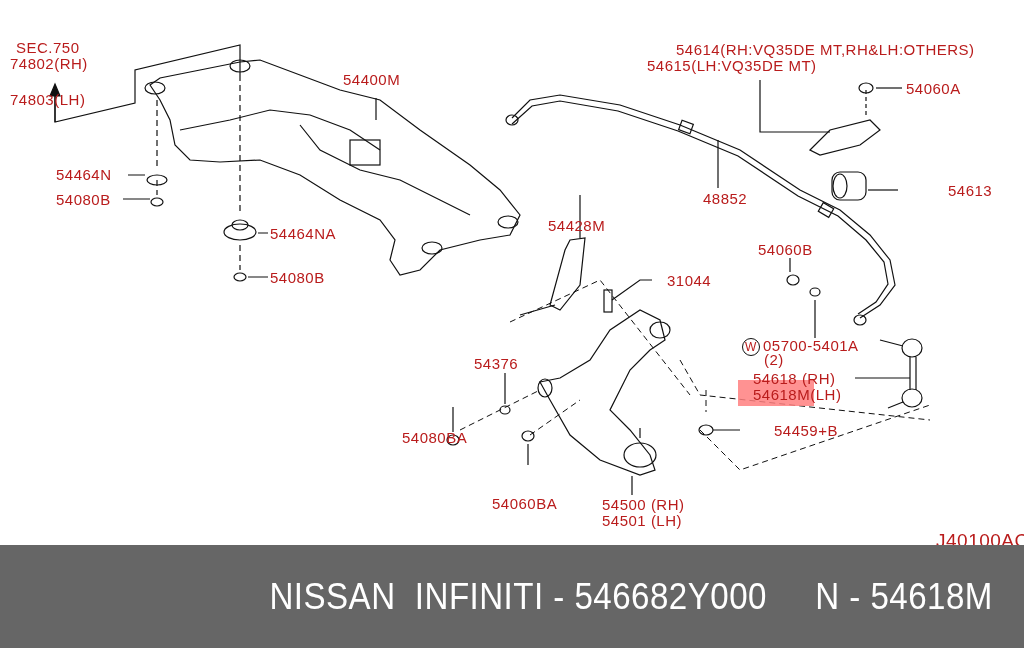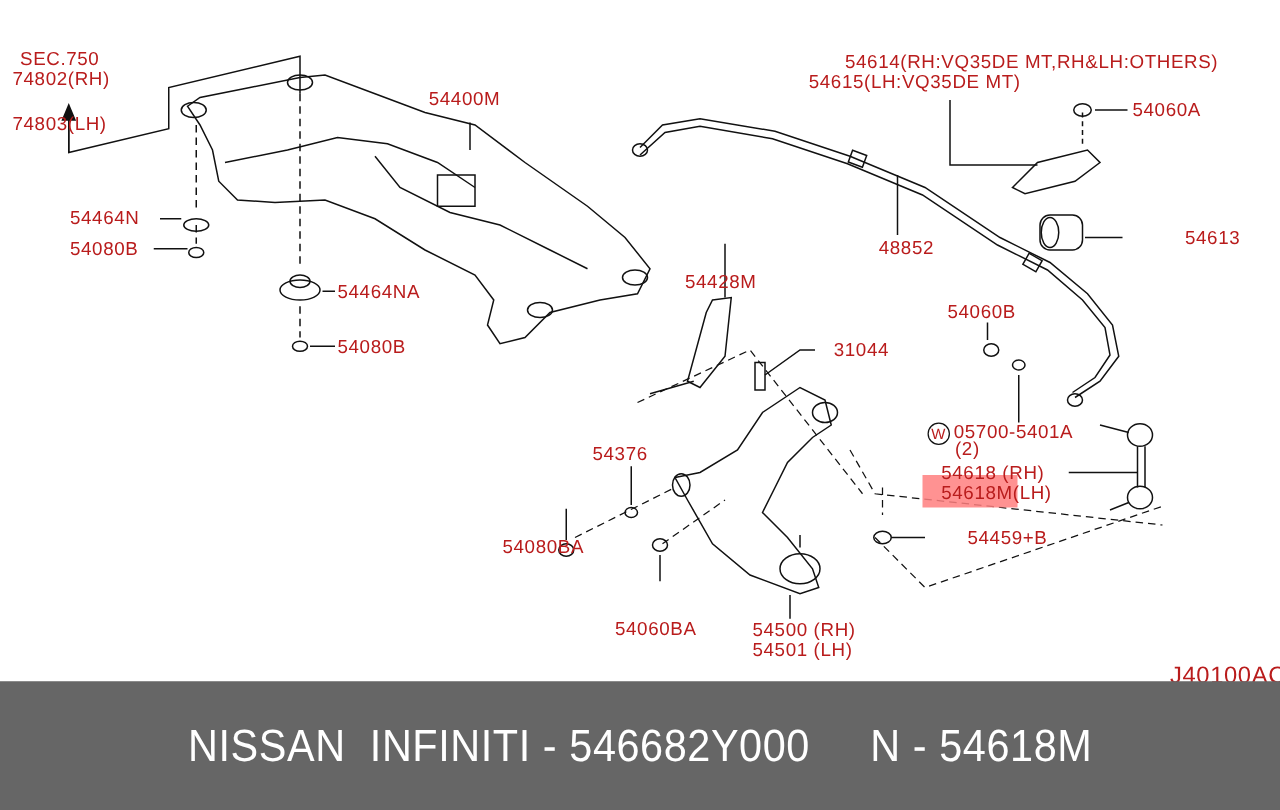--- a/index.html
+++ b/index.html
@@ -1,20 +1,20 @@
 <!DOCTYPE html>
 <html><head>
 <meta charset="utf-8">
 <style>
   html,body{margin:0;padding:0;}
   body{width:1024px;height:648px;background:#ffffff;position:relative;overflow:hidden;font-family:"DejaVu Sans Mono","Liberation Mono",monospace;}
   .diagram{position:absolute;left:0;top:0;width:1024px;height:545px;}
   .lbl{position:absolute;font-family:Liberation Sans, sans-serif;font-size:15px;color:#b91c1c;letter-spacing:0.5px;white-space:pre;line-height:16px;}
   .highlight{position:absolute;left:738px;top:380px;width:76px;height:26px;background:#ff7f7f;opacity:0.85;}
-  .footer{position:absolute;left:0;top:545px;width:1024px;height:103px;background:#666666;display:flex;align-items:center;justify-content:center;}
+  .footer{position:absolute;left:0;top:545px;width:1024px;height:103px;background:#666666;display:flex;align-items:center;justify-content:flex-end;}
   .footer-text{color:#ffffff;font-family:"Liberation Sans","DejaVu Sans",sans-serif;font-size:36px;letter-spacing:0.5px;white-space:pre;transform:scaleX(0.92);}
   svg{position:absolute;left:0;top:0;}
 </style>
 </head>
 <body>
 
 <div class="diagram">
   <svg width="1024" height="545" viewBox="0 0 1024 545">
     <g fill="none" stroke="#111" stroke-width="1.2">
 

